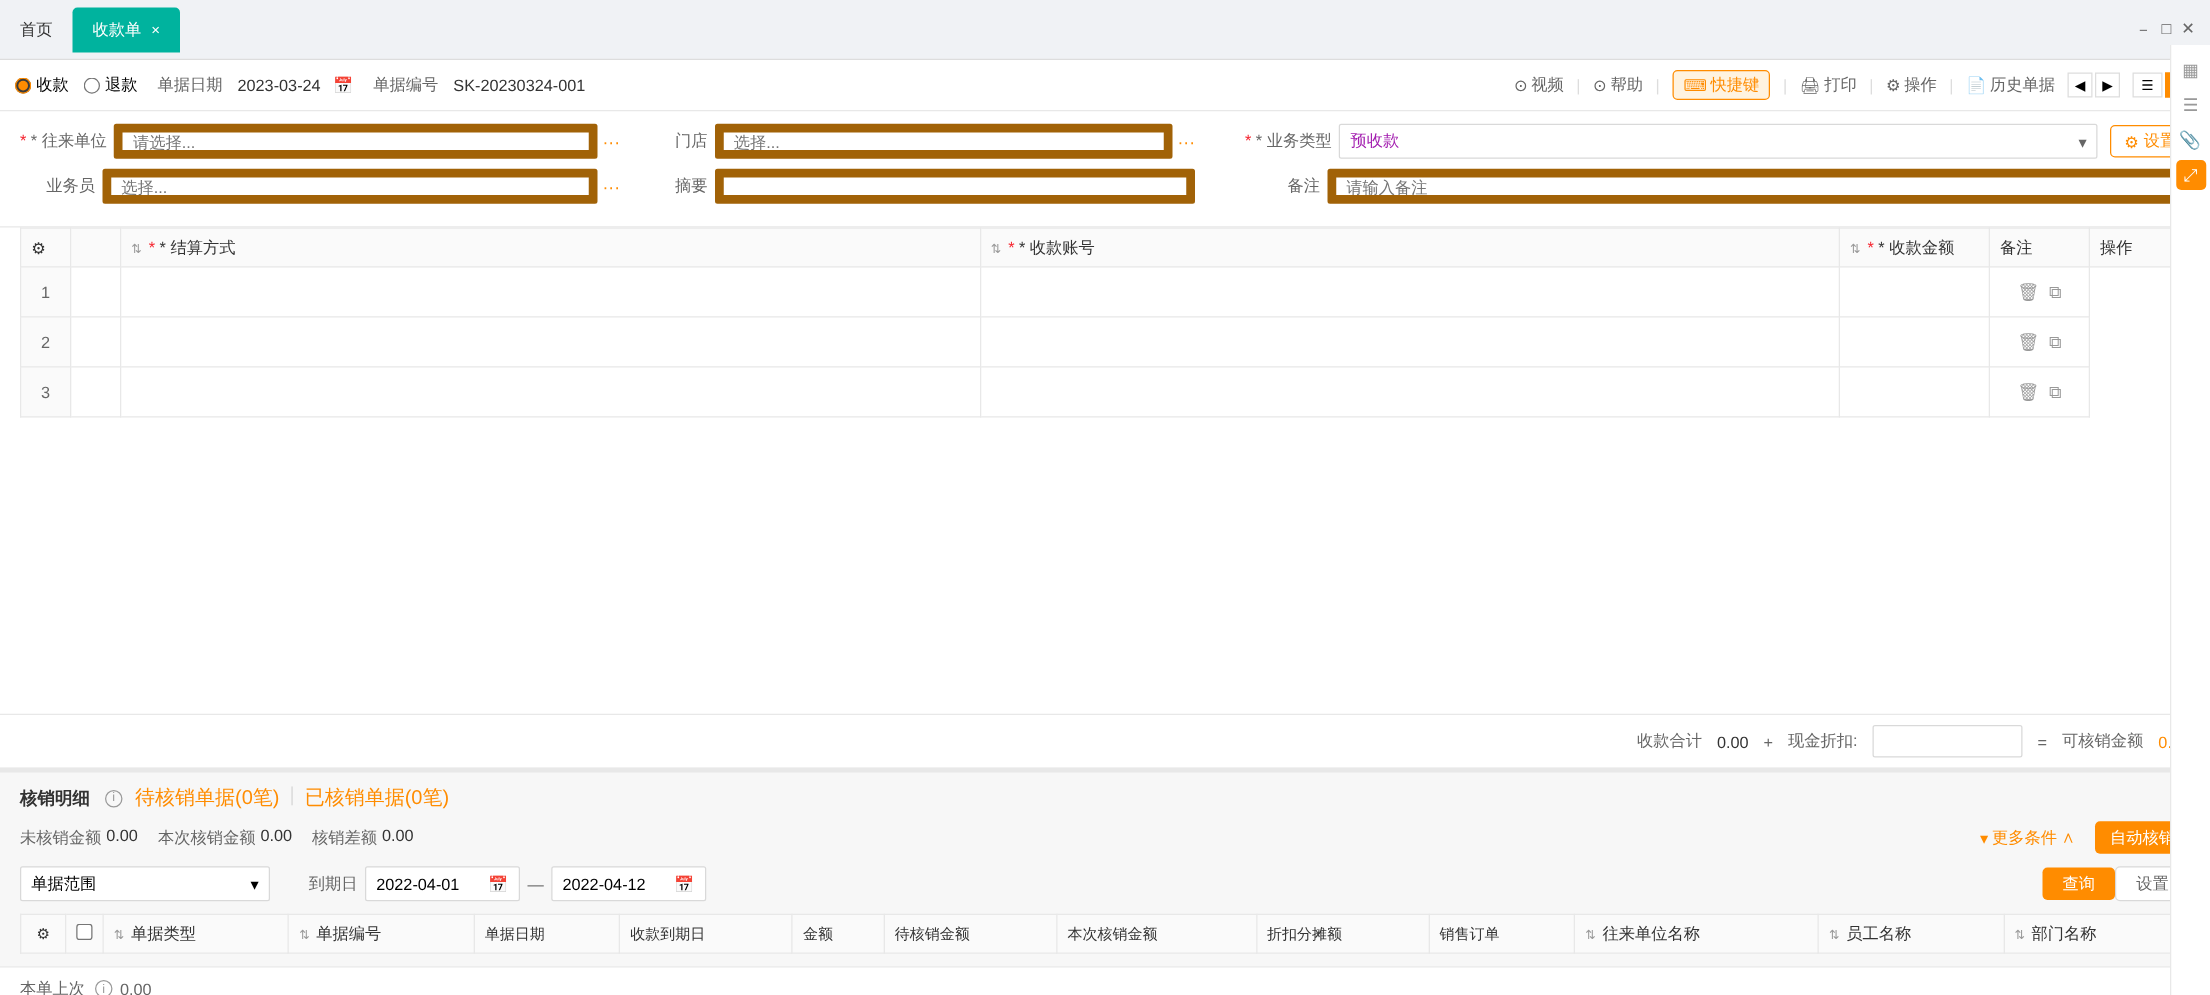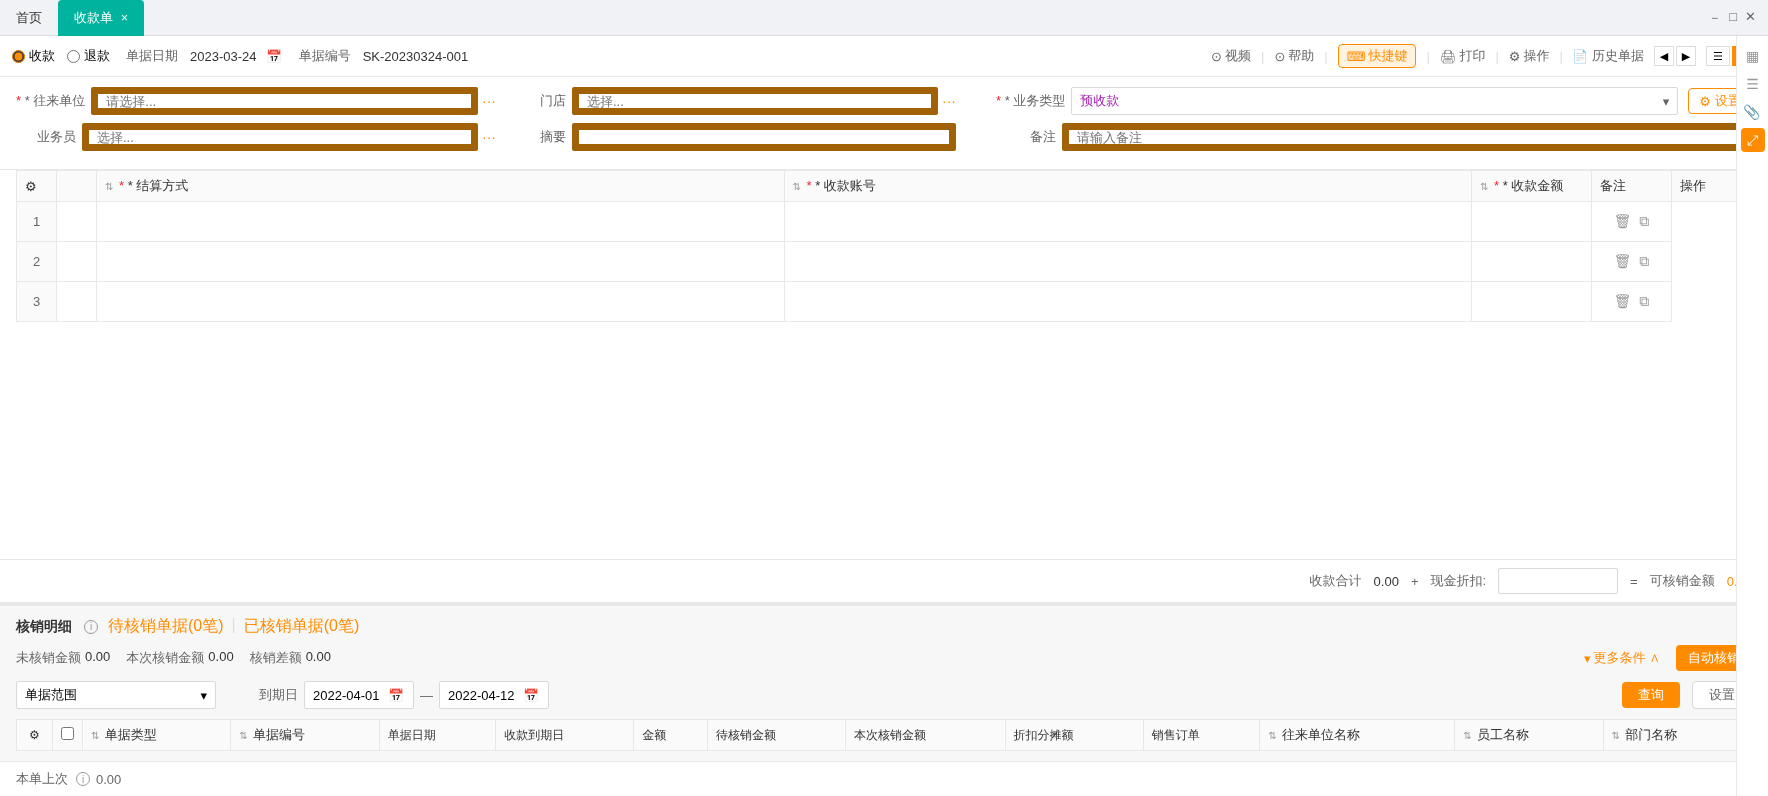--- a/index.html
+++ b/index.html
@@ -1,20 +1,20 @@
 <!DOCTYPE html>
 <html><head>
   <meta charset="utf-8">
   <style>
     * { box-sizing: border-box; margin: 0; padding: 0; font-family: 'Microsoft YaHei', Arial, sans-serif; font-size: 13px; }
     body { background: #f0f2f5; width: 1768px; height: 796px; overflow: hidden; }
 
     
     .tab-bar {
-      display: flex; align-items: center; background: #f0f2f5; height: 36px; border-bottom: 1px solid #ddd; justify-content: space-between;
+      display: flex; align-items: center; background: #f0f2f5; height: 48px; border-bottom: 1px solid #ddd; justify-content: space-between;
     }
     .tab-item {
       display: flex; align-items: center; padding: 0 16px; height: 36px; cursor: pointer; color: #333;
     }
     .tab-item.active {
       background: #00b39e; color: #fff; border-radius: 4px 4px 0 0;
     }
     .tab-close {
       margin-left: 8px; cursor: pointer; font-size: 12px;
     }
@@ -101,27 +101,27 @@
     .verify-tab { color: #ff8c00; cursor: pointer; font-size: 16px; }
     .verify-tab.separator { color: #ddd; }
 
     .verify-stats { display: flex; align-items: center; gap: 16px; margin-bottom: 10px; }
     .stat-item { display: flex; gap: 4px; color: #666; font-size: 12px; }
     .stat-value { color: #333; }
     .more-conditions { margin-left: auto; color: #ff8c00; cursor: pointer; font-size: 12px; display: flex; align-items: center; gap: 3px; }
     .auto-btn { background: #ff8c00; color: #fff; border: none; border-radius: 4px; padding: 4px 12px; cursor: pointer; white-space: nowrap; }
 
     
-    .filter-row { display: flex; align-items: center; gap: 12px; margin-bottom: 10px; }
+    .filter-row { display: flex; align-items: center; margin-bottom: 10px; }
     .filter-select {
       width: 200px; height: 28px; border: 1px solid #d9d9d9; border-radius: 2px; background: #fff; display: flex; align-items: center; justify-content: space-between; padding: 0 8px; cursor: pointer;
     }
     .date-range { display: flex; align-items: center; gap: 6px; margin-left: 31px; }
     .date-label { color: #666; white-space: nowrap; }
-    .date-input { width: 110px; height: 28px; border: 1px solid #d9d9d9; border-radius: 2px; padding: 0 8px; background: #fff; display: flex; align-items: center; justify-content: space-between; }
+    .date-input { width: 124px; height: 28px; border: 1px solid #d9d9d9; border-radius: 2px; padding: 0 8px; background: #fff; display: flex; align-items: center; justify-content: space-between; }
     .date-sep { color: #666; }
     .query-btn { background: #ff8c00; color: #fff; border: none; border-radius: 4px; padding: 4px 16px; cursor: pointer; margin-left: auto; }
     .setting-btn2 { background: #fff; border: 1px solid #d9d9d9; color: #666; border-radius: 4px; padding: 4px 16px; cursor: pointer; }
 
     
     .bottom-table { width: 100%; border-collapse: collapse; margin-top: 4px; }
     .bottom-table th { background: #fafafa; border: 1px solid #e8e8e8; padding: 6px 8px; text-align: left; color: #333; font-weight: 500; font-size: 12px; white-space: nowrap; }
 
     
     .bottom-bar {

